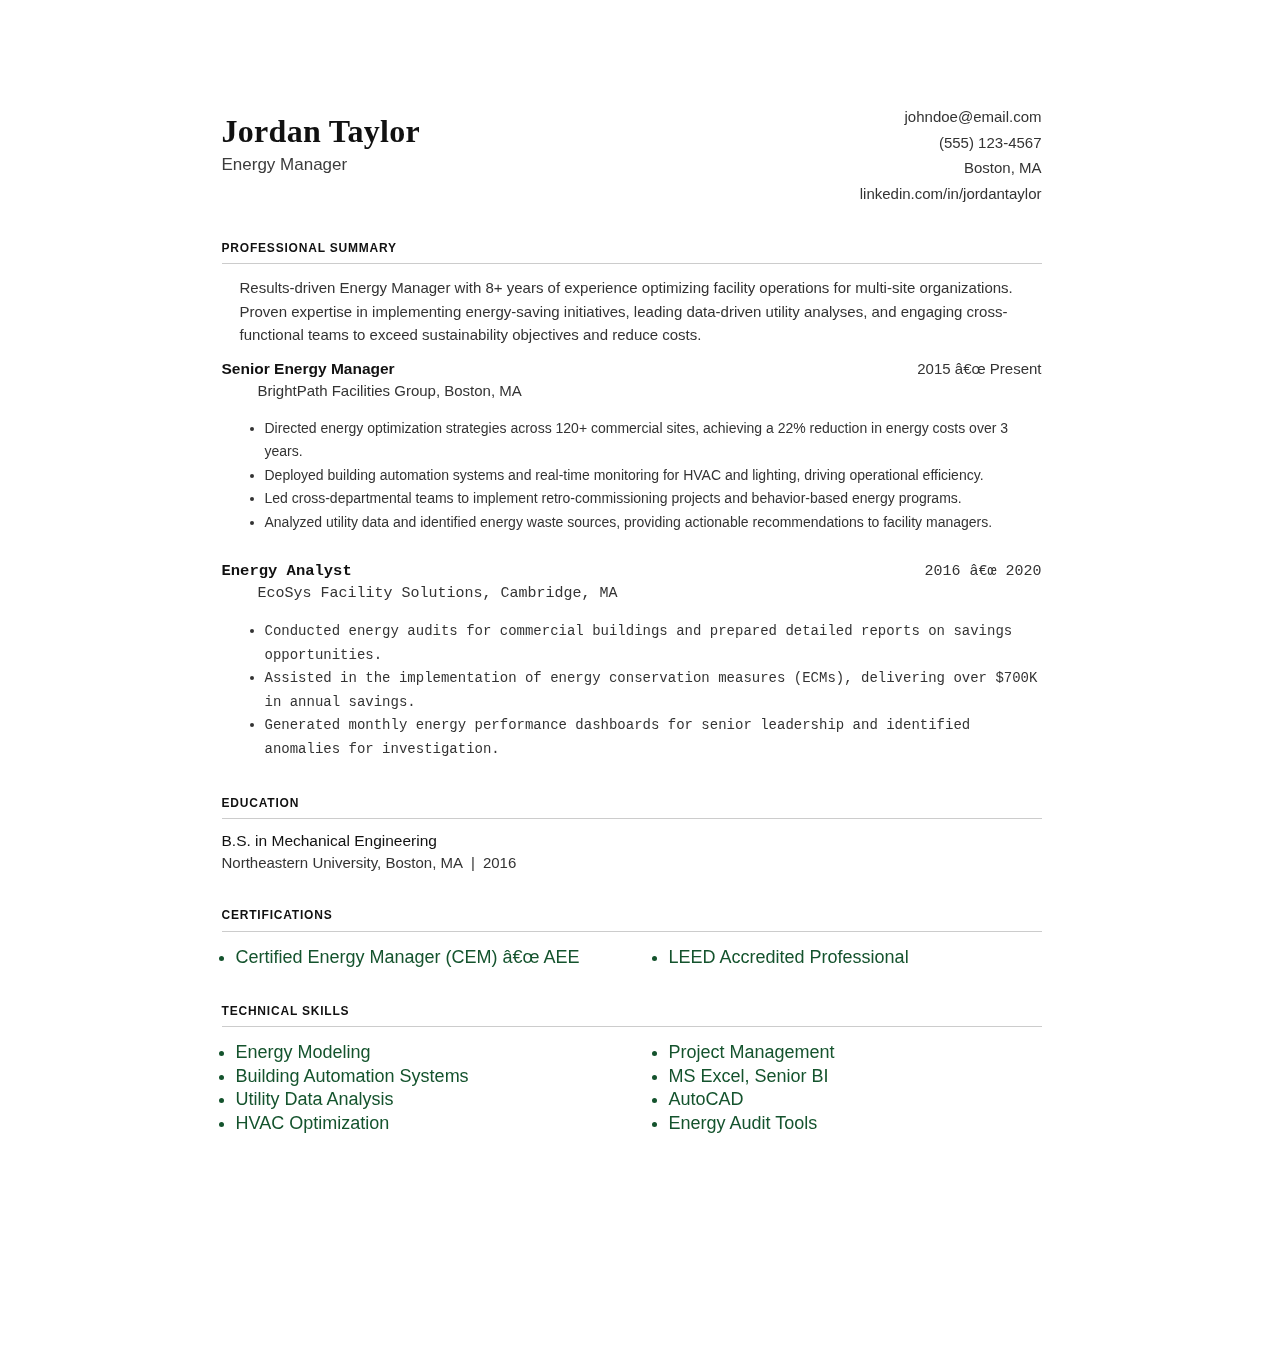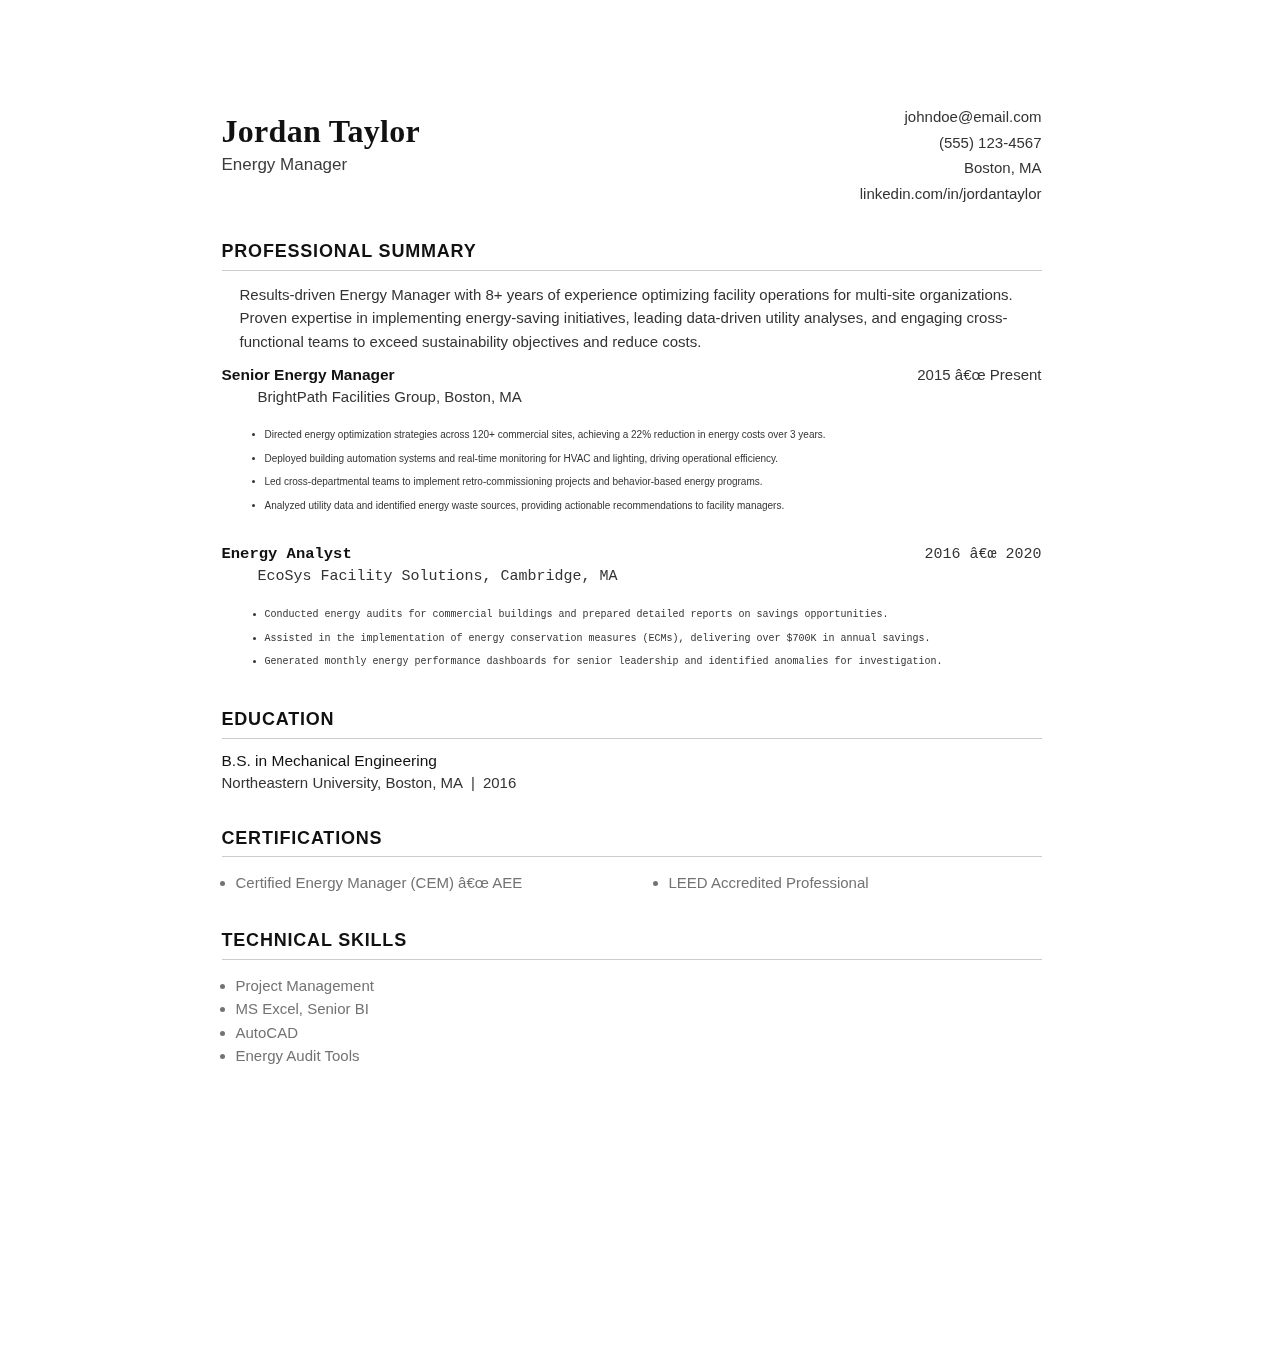--- a/index.html
+++ b/index.html
@@ -25,21 +25,21 @@
     line-height: 1.15;
     margin: 9px 0 0 0;
     letter-spacing: 0.3px;
     font-family: Liberation Serif, serif;
   }
   .subtitle { font-size: 17px; color: #3c3c3c; margin-top: 5px; }
   .contact { text-align: right; font-size: 15px; line-height: 25.5px; color: #333333; }
 
   
   .section-heading {
-    font-size: 18px;
+    font-size: 12px;
     font-weight: 700;
     color: #111111;
     letter-spacing: 0.8px;
     line-height: 1.1;
     margin: 36px 0 0 0;
     padding-bottom: 8px;
     border-bottom: 1px solid #cccccc;
   }
 
   
@@ -53,45 +53,45 @@
   
   .job { margin-top: 12px; }
   .job + .job { margin-top: 27px; font-family: Liberation Mono, monospace; }
   .job-header { display: flex; justify-content: space-between; align-items: baseline; }
   .job-title { font-size: 15.5px; font-weight: 700; color: #111111; line-height: 20px; }
   .job-dates { font-size: 15px; color: #333333; line-height: 20px; }
   .job-company { font-size: 15px; color: #333333; line-height: 20px; margin-top: 2px; padding-left: 36px; }
   .job-bullets {
     margin: 16px 0 0 0;
     padding-left: 43px;
-    font-size: 10px;
+    font-size: 14px;
     line-height: 23.5px;
     list-style: disc;
   }
 
   
   .edu { margin-top: 12px; }
   .edu-degree { font-size: 15.5px; font-weight: 400; color: #111111; line-height: 20px; }
   .edu-school { font-size: 15px; color: #333333; line-height: 20px; margin-top: 2px; }
   .edu-sep { margin: 0 8px; }
 
   
   .two-col {
     display: grid;
     grid-template-columns: 1fr 1fr;
     column-gap: 46px;
     margin-top: 14px;
   }
   .col-list {
     margin: 0;
     padding-left: 14px;
-    font-size: 15px;
+    font-size: 18px;
     line-height: 23.5px;
     list-style: disc;
-    color: #737373;
+    color: #14532d;
   }
 </style>
 </head>
 <body>
 
 <div class="page">
 
   <div class="header">
     <div>
       <div class="name">Jordan Taylor</div>
@@ -159,20 +159,26 @@
       <ul class="col-list">
         <li>LEED Accredited Professional</li>
       </ul>
     </div>
   </div>
 
   <div class="section">
     <h2 class="section-heading">TECHNICAL SKILLS</h2>
     <div class="two-col">
       <ul class="col-list">
+        <li>Energy Modeling</li>
+        <li>Building Automation Systems</li>
+        <li>Utility Data Analysis</li>
+        <li>HVAC Optimization</li>
+      </ul>
+      <ul class="col-list">
         <li>Project Management</li>
         <li>MS Excel, Senior BI</li>
         <li>AutoCAD</li>
         <li>Energy Audit Tools</li>
       </ul>
     </div>
   </div>
 
 </div>
 

